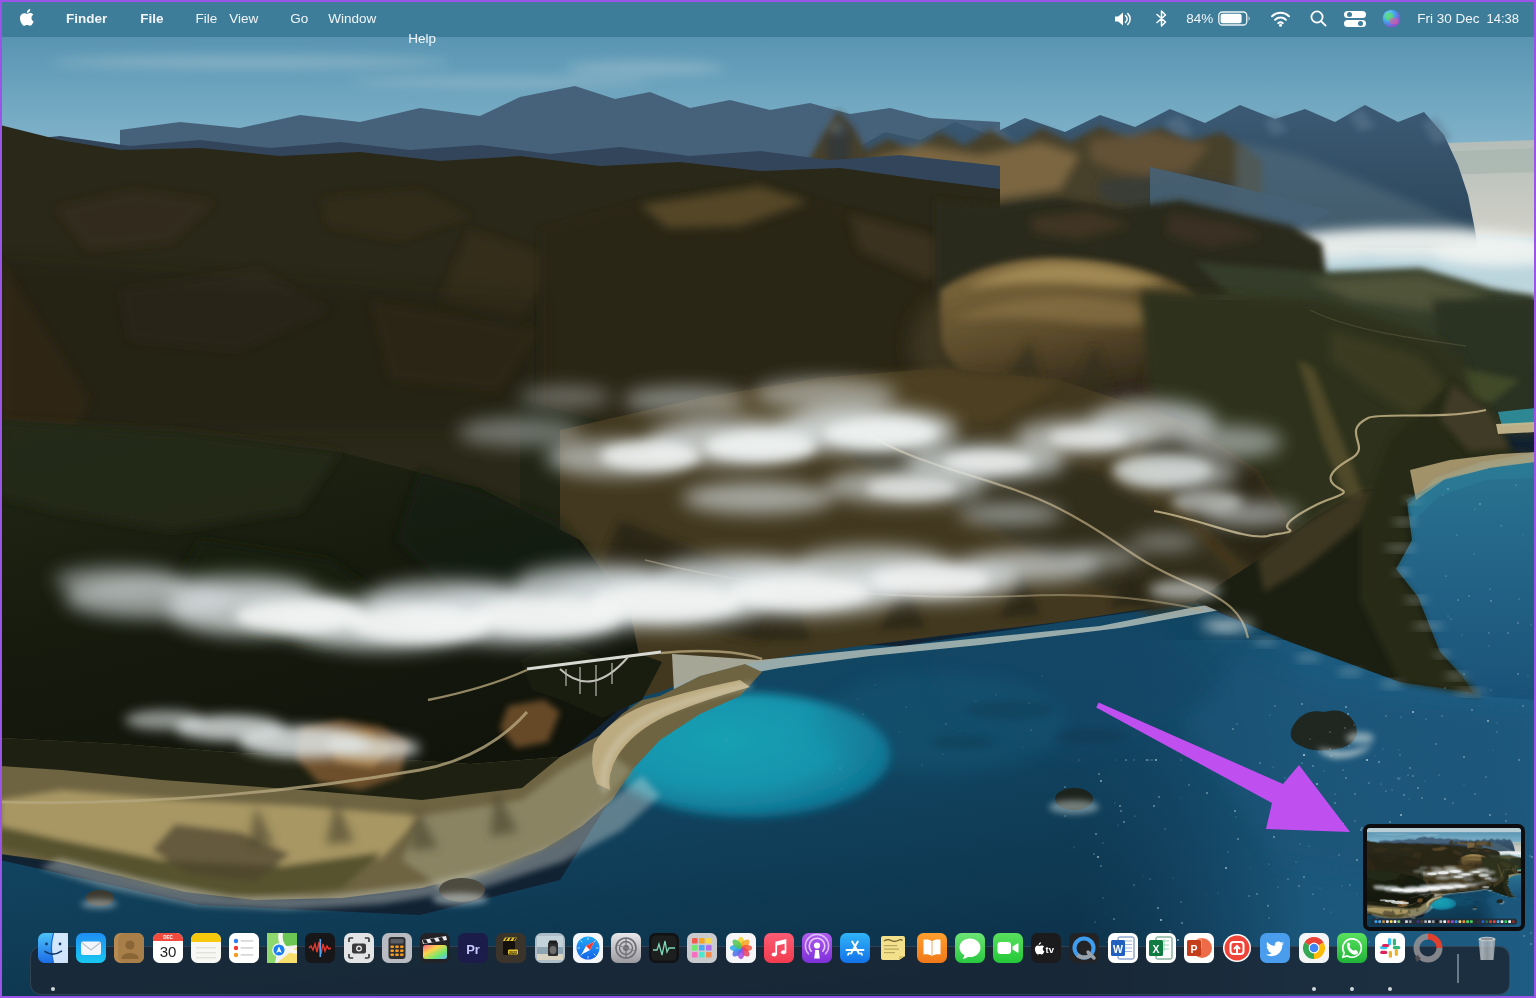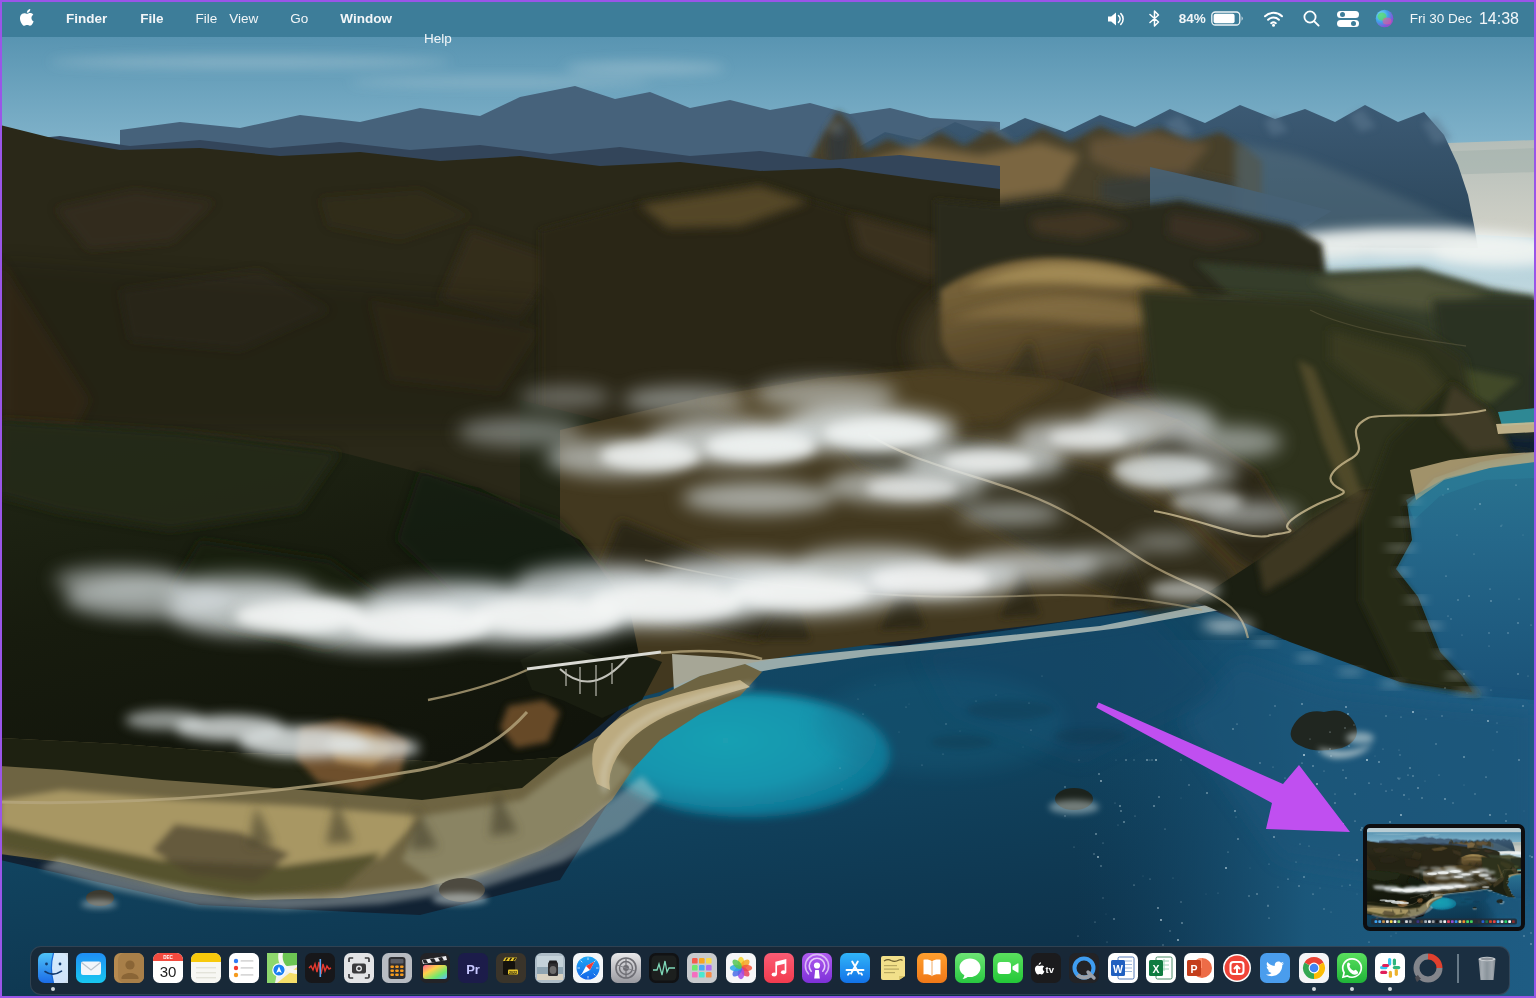--- a/index.html
+++ b/index.html
@@ -2,21 +2,21 @@
 <html><head><meta charset="utf-8">
 <style>
 html,body{margin:0;padding:0;width:1536px;height:998px;overflow:hidden;background:#123;font-family:"Liberation Sans",sans-serif;}
 #stage{position:absolute;inset:0;width:1536px;height:998px;}
 .menubar{position:absolute;left:0;top:0;width:1536px;height:37px;background:#3d7d99;color:#f2f6f8;display:flex;align-items:center;font-size:13.5px;}
 .mleft{display:flex;align-items:center;}
 .mleft span{display:inline-block;padding-left:12px;}
 .mright{position:absolute;right:0;top:0;height:37px;display:flex;align-items:center;color:#f2f6f8;}
 .purpleborder{position:absolute;inset:0;border:2px solid #9a55e8;pointer-events:none;z-index:50;}
 .dock{position:absolute;left:30px;top:946px;width:1478px;height:47px;background:rgba(27,38,51,0.82);border:1px solid rgba(120,140,160,0.25);border-radius:11px;z-index:10;}
-.di{position:absolute;top:953px;width:40px;height:30px;z-index:11;}
+.di{position:absolute;top:933px;width:40px;height:30px;z-index:11;}
 .ddot{position:absolute;top:987px;width:4px;height:4px;border-radius:50%;background:#cfd6da;z-index:11;}
 </style></head>
 <body>
 <svg id="stage" width="1536" height="998" viewBox="0 0 1536 998">
 <g id="wallg">
 
 <defs>
 <linearGradient id="skyg" x1="0" y1="0" x2="0" y2="1">
  <stop offset="0" stop-color="#4b8aa9"></stop>
  <stop offset="0.45" stop-color="#7db0c8"></stop>
@@ -615,37 +615,37 @@
 <div class="menubar">
     <div class="mleft">
       <svg width="16" height="19" viewBox="0 0 16 19" style="margin-left:19px;">
         <path fill="#fff" d="M10.8 3.0c.66-.8 1.11-1.9.99-3.0-.96.04-2.12.64-2.81 1.44-.62.7-1.16 1.84-1.02 2.92 1.07.08 2.17-.55 2.84-1.36zM13.1 10.1c.03 2.9 2.53 3.86 2.56 3.87-.02.07-.4 1.37-1.32 2.71-.8 1.16-1.62 2.31-2.92 2.33-1.28.02-1.69-.76-3.15-.76s-1.92.74-3.13.79c-1.25.05-2.21-1.25-3.02-2.4C.49 14.28-.73 9.97.96 7.07c.84-1.44 2.34-2.35 3.97-2.37 1.24-.02 2.4.83 3.16.83.75 0 2.17-1.03 3.66-.88.62.03 2.37.25 3.5 1.9-.09.06-2.09 1.22-2.15 3.55z" transform="scale(0.88) translate(1,0)"></path>
       </svg>
       <span style="font-weight:700;margin-left:19px;">Finder</span>
       <span style="font-weight:700;margin-left:21px;">File</span>
       <span style="font-weight:400;margin-left:20px;">File</span>
       <span style="font-weight:400;">View</span>
       <span style="font-weight:400;margin-left:20px;">Go</span>
-      <span style="font-weight:700;margin-left:20px;">Window</span>
+      <span style="font-weight:400;margin-left:8px;">Window</span>
       <span style="font-weight:400;margin-left:20px;margin-top:40px;">Help</span>
     </div>
     <div class="mright">
       <svg width="22" height="16" viewBox="0 0 22 16">
         <g fill="#fff">
           <path d="M1 5.5h3.2L9 1.6v12.8L4.2 10.5H1z"></path>
           <path d="M11.5 4.6a4.4 4.4 0 0 1 0 6.8" stroke="#fff" stroke-width="1.5" fill="none" stroke-linecap="round"></path>
           <path d="M13.8 2.6a7.4 7.4 0 0 1 0 10.8" stroke="#fff" stroke-width="1.5" fill="none" stroke-linecap="round"></path>
         </g>
       </svg>
       <span style="width:20px;"></span>
       <svg width="11" height="17" viewBox="0 0 11 17">
         <path d="M1 4.5 L9.5 12 5.5 16 5.5 1 9.5 5 1 12.5" stroke="#fff" stroke-width="1.5" fill="none" stroke-linejoin="round" stroke-linecap="round"></path>
       </svg>
       <span style="width:19px;"></span>
-      <span style="font-size:13.5px;font-weight:bold;">84%</span>
+      <span style="font-size:13.5px;">84%</span>
       <span style="width:5px;"></span>
       <svg width="33" height="15" viewBox="0 0 33 15">
         <rect x="0.8" y="1" width="28" height="13" rx="3.5" fill="none" stroke="#eef4f6" stroke-width="1.3"></rect>
         <rect x="2.6" y="2.8" width="21" height="9.4" rx="2" fill="#fff"></rect>
         <path d="M30.6 5.2 a3 3 0 0 1 0 4.6z" fill="#e8eef0"></path>
       </svg>
       <span style="width:19px;"></span>
       <svg width="21" height="16" viewBox="0 0 21 16">
         <g stroke="#fff" fill="none" stroke-linecap="round">
           <path d="M2 5.2a12.5 12.5 0 0 1 17 0" stroke-width="2"></path>
@@ -676,21 +676,21 @@
             <stop offset="1" stop-color="#e84f8a"></stop>
           </radialGradient>
         </defs>
         <circle cx="9.5" cy="9.5" r="8.8" fill="url(#sg1)"></circle>
         <ellipse cx="7" cy="7.5" rx="4.5" ry="4" fill="#56d86a" opacity="0.75"></ellipse>
         <ellipse cx="12" cy="12" rx="4.5" ry="3.6" fill="#e85a9a" opacity="0.6"></ellipse>
       </svg>
       <span style="width:16px;"></span>
       <span style="font-size:13.5px;">Fri 30 Dec</span>
       <span style="width:7px;"></span>
-      <span style="font-size:16px;">14:38</span>
+      <span style="font-size:13px;">14:38</span>
       <span style="width:17px;"></span>
     </div>
   </div>
 <div class="dock"></div>
 <div class="di" style="left:38.0px;"><svg width="30" height="30" viewBox="0 0 30 30">
       <defs>
         <linearGradient id="fnd" x1="0" y1="0" x2="0" y2="1">
           <stop offset="0" stop-color="#4ec2f7"></stop>
           <stop offset="1" stop-color="#1b6ce8"></stop>
         </linearGradient>

